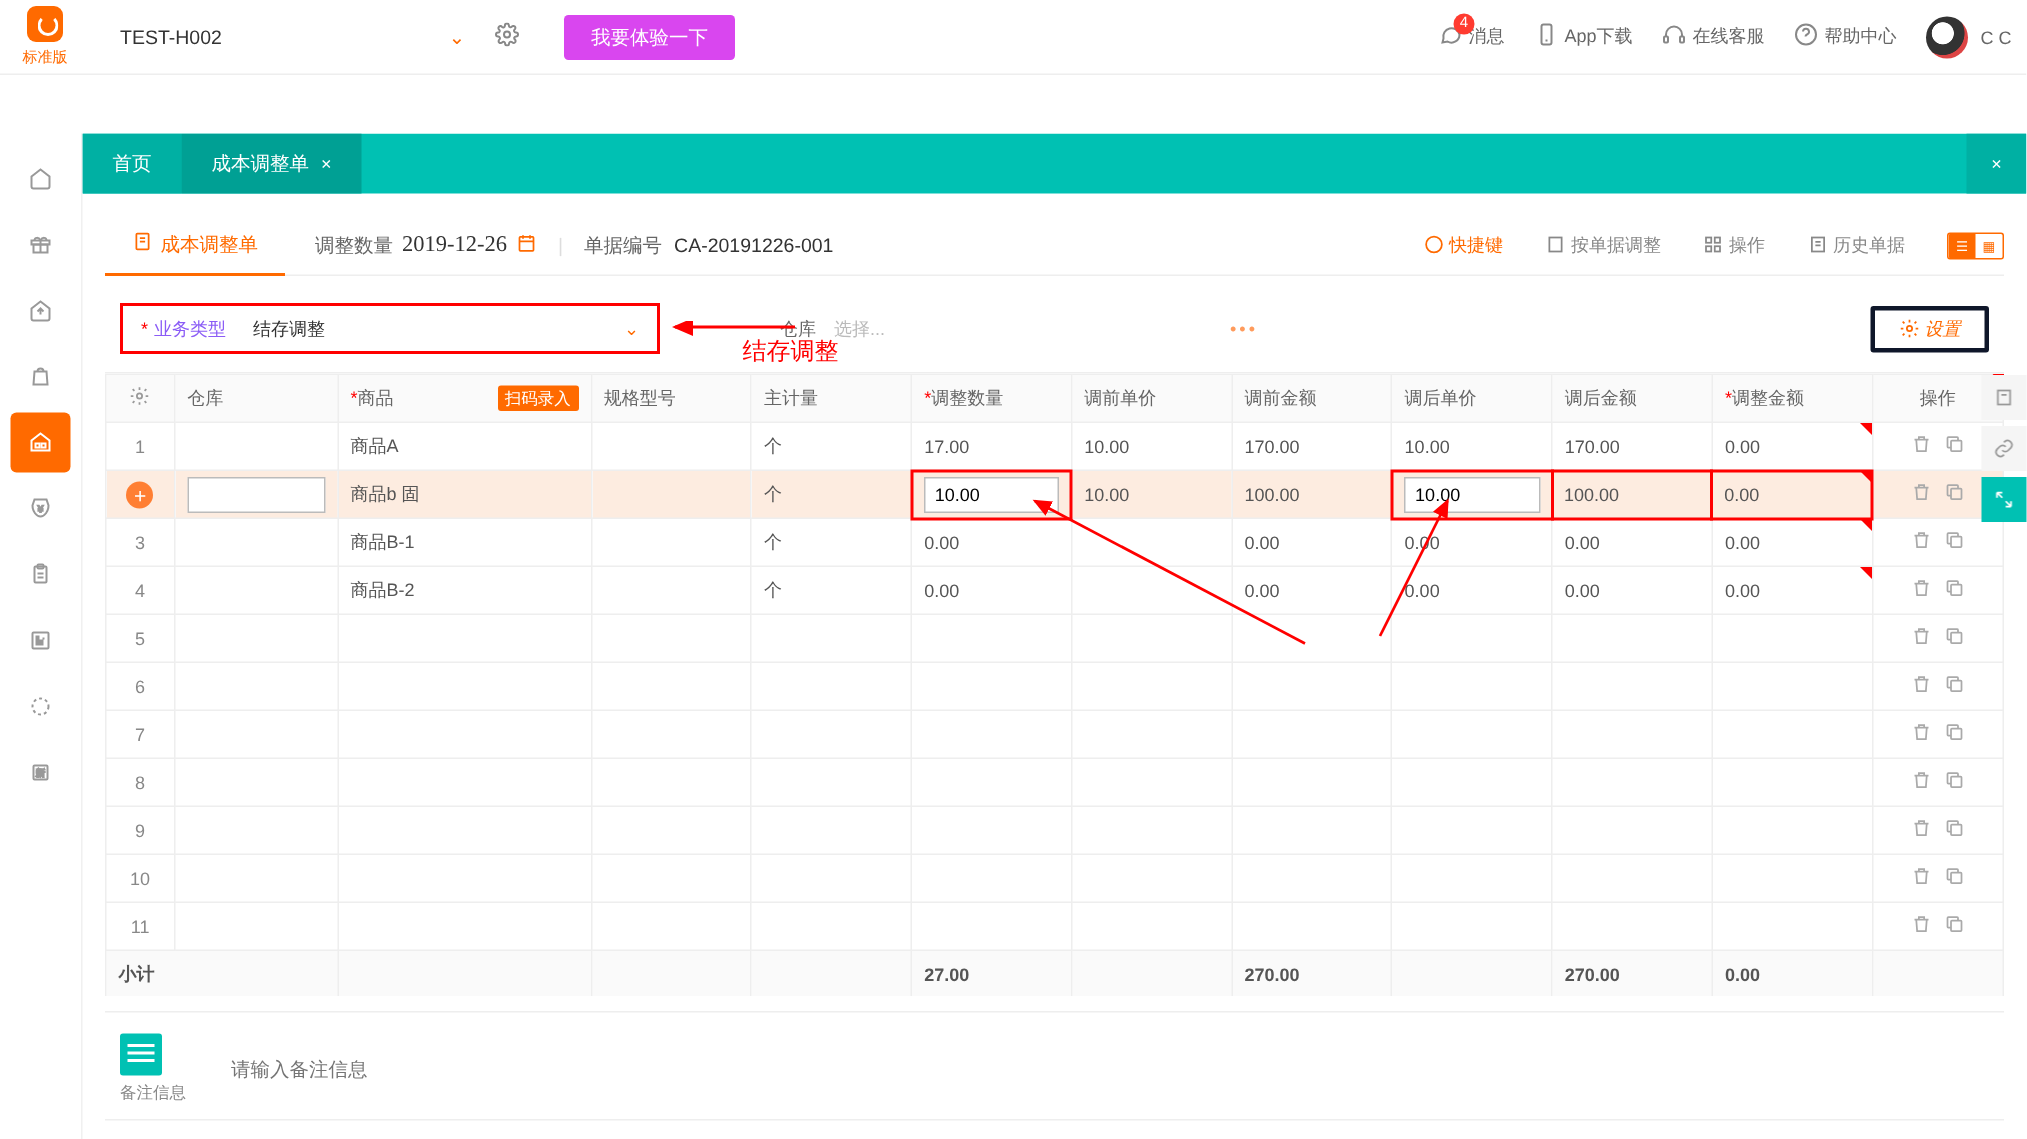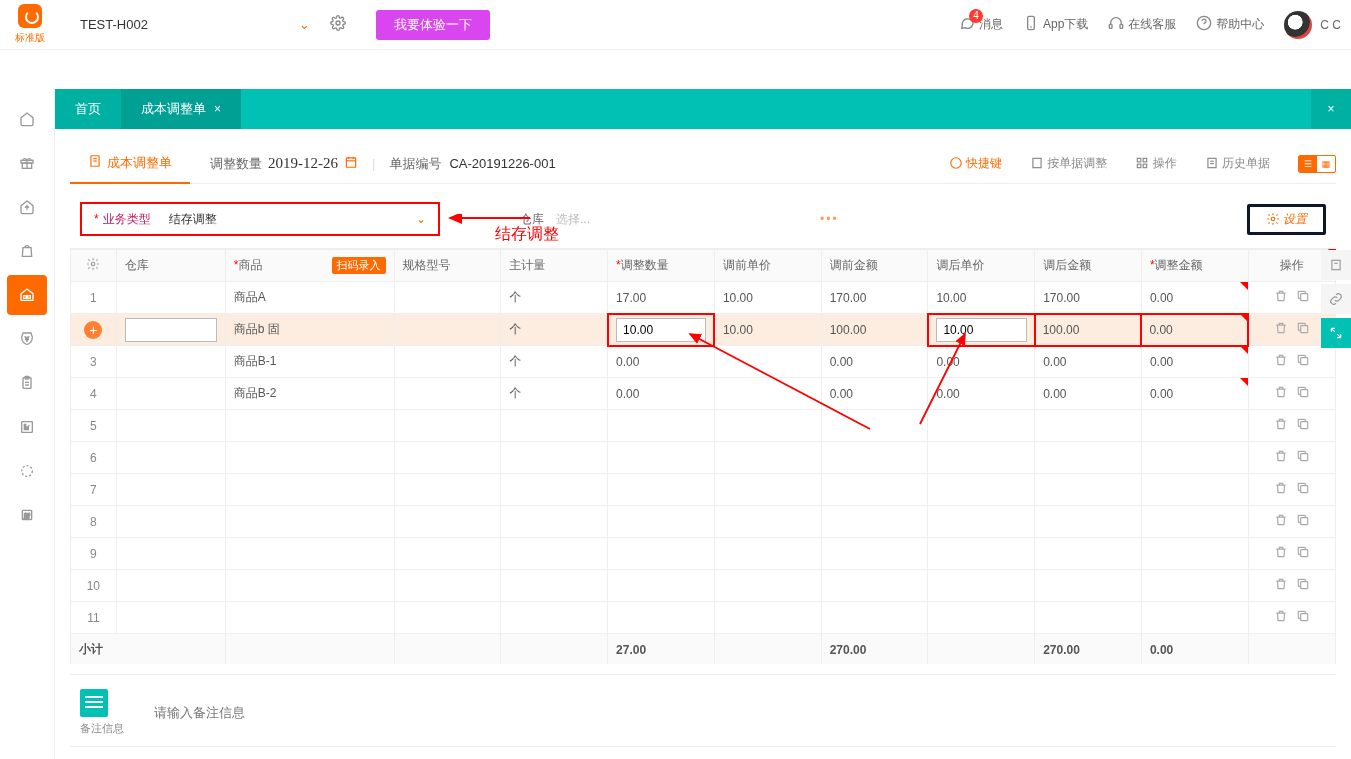--- a/index.html
+++ b/index.html
@@ -58,21 +58,21 @@
 .toolbar .tbtn.orange { color: #ff6a00; }
 .toolbar .view-sw { display: flex; border: 1px solid #ff6a00; border-radius: 2px; overflow: hidden; }
 .toolbar .view-sw span { width: 18px; height: 16px; display: flex; align-items: center; justify-content: center; font-size: 9px; }
 .toolbar .view-sw .on { background: #ff6a00; color: #fff; }
 .toolbar .view-sw .off { color: #ff6a00; }
 
 
 .filter-row { display: flex; align-items: center; padding: 18px 10px 12px; position: relative; }
 .biz-type { display: flex; align-items: center; border: 2px solid #f00; height: 34px; padding: 0 12px; width: 360px; }
 .biz-type .req { color: #f00; margin-right: 4px; }
-.biz-type .lbl { color: #be185d; margin-right: 18px; }
+.biz-type .lbl { color: #8b5cf6; margin-right: 18px; }
 .biz-type .val { flex: 1; color: #333; }
 .biz-type .chev { color: #ff6a00; }
 .wh-sel { margin-left: 80px; display: flex; align-items: center; color: #666; }
 .wh-sel .lbl2 { margin-right: 12px; }
 .wh-sel .ph { color: #bbb; }
 .wh-dots { margin-left: 230px; color: #ff9b5c; letter-spacing: 2px; cursor: pointer; }
 .settings-btn { margin-left: auto; border: 3px solid #0f172a; color: #ff6a00; padding: 4px 16px; border-radius: 2px; cursor: pointer; display: flex; align-items: center; font-style: italic; }
 .anno1 { position: absolute; color: #f00; font-size: 16px; pointer-events: none; }
 
 

